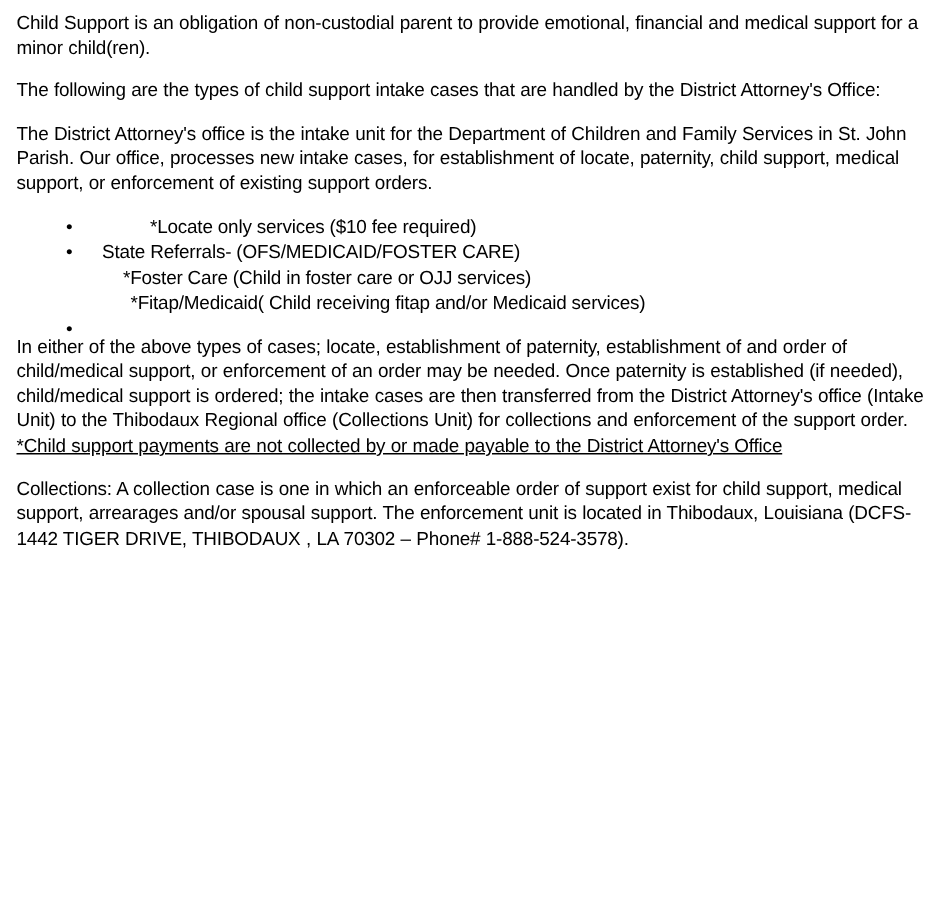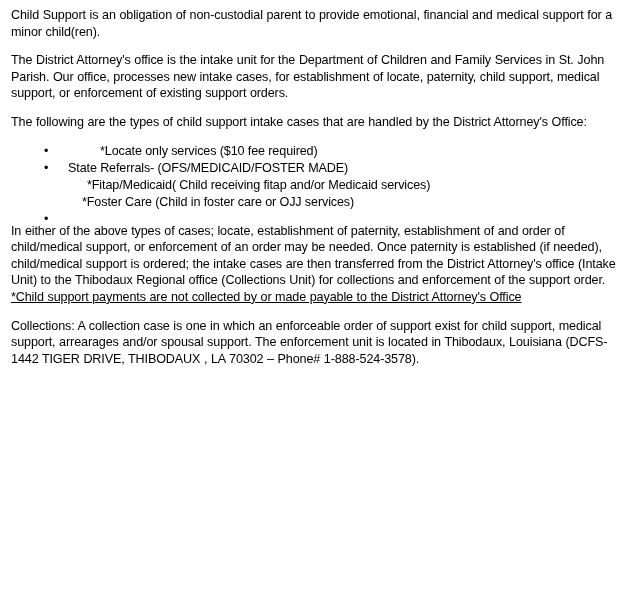--- a/index.html
+++ b/index.html
@@ -75,36 +75,36 @@
   }
 </style>
 </head>
 <body>
 
 <div id="page">
   <div class="doc">
 
     <p class="para">Child Support is an obligation of non-custodial parent to provide emotional, financial and medical support for a minor child(ren).</p>
 
+    <p class="para">The following are the types of child support intake cases that are handled by the District Attorney's Office:</p>
+
     <p class="para">The District Attorney's office is the intake unit for the Department of Children and Family Services in St. John Parish. Our office, processes new intake cases, for establishment of locate, paternity, child support, medical support, or enforcement of existing support orders.</p>
-
-    <p class="para">The following are the types of child support intake cases that are handled by the District Attorney's Office:</p>
 
     <ul class="bullets">
 
       <li class="bullet-item">
         <span class="bullet-marker">•</span>
         <span class="sub-line indent-b">*Locate only services ($10 fee required)</span>
       </li>
 
       <li class="bullet-item">
         <span class="bullet-marker">•</span>
-        <span class="item-label">State Referrals- (OFS/MEDICAID/FOSTER MADE)</span>
+        <span class="item-label">State Referrals- (OFS/MEDICAID/FOSTER CARE)</span>
+        <span class="sub-line indent-d">*Foster Care (Child in foster care or OJJ services)</span>
         <span class="sub-line indent-c">*Fitap/Medicaid( Child receiving fitap and/or Medicaid services)</span>
-        <span class="sub-line indent-d">*Foster Care (Child in foster care or OJJ services)</span>
       </li>
 
       <li class="bullet-item">
         <span class="bullet-marker">•</span>
       </li>
 
     </ul>
 
     <p class="para"><span>In either of the above types of cases; locate, establishment of paternity, establishment of and order of child/medical support, or enforcement of an order may be needed. Once paternity is established (if needed), child/medical support is ordered; the intake cases are then transferred from the District Attorney's office (Intake Unit) to the Thibodaux Regional office (Collections Unit) for collections and enforcement of  the support order.</span><span class="u"> *Child support payments are not collected by or made payable to the District Attorney's Office</span></p>
 

